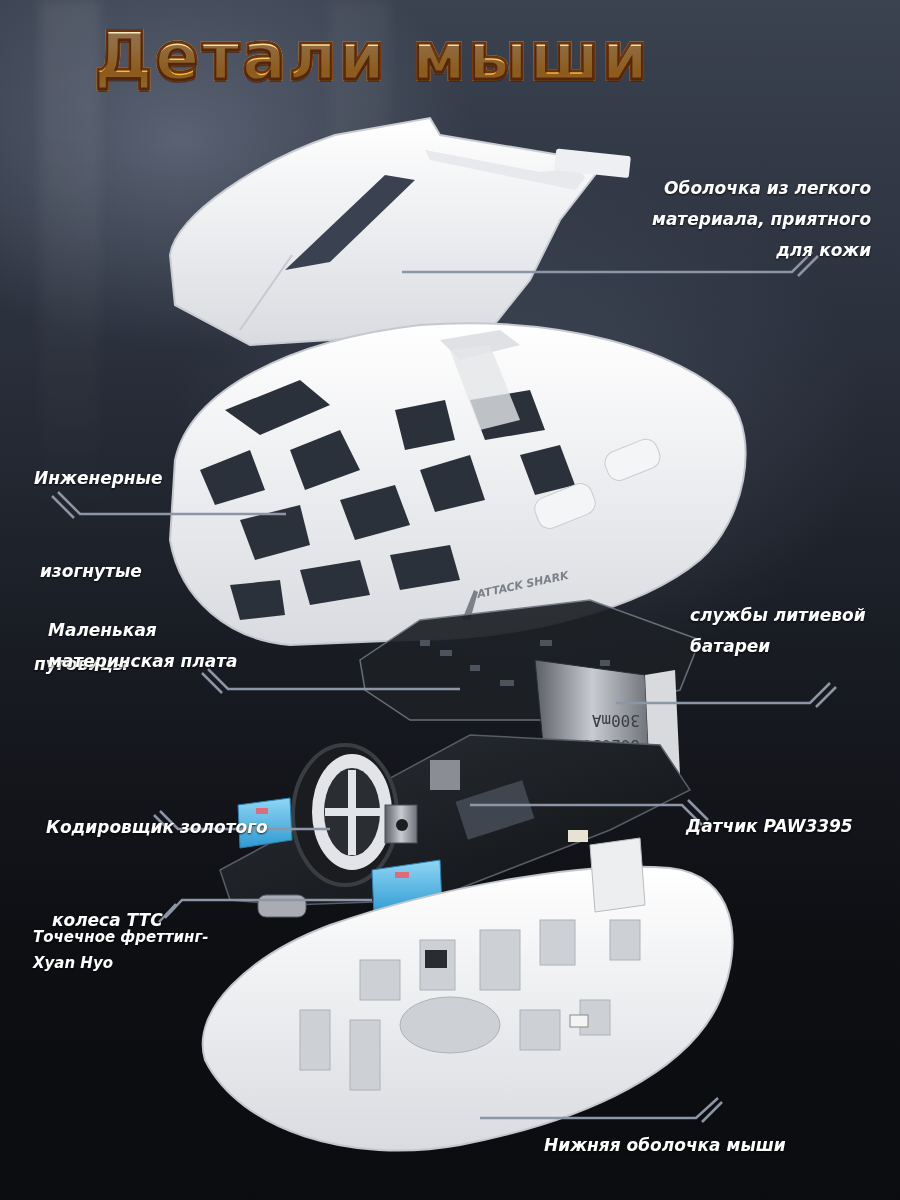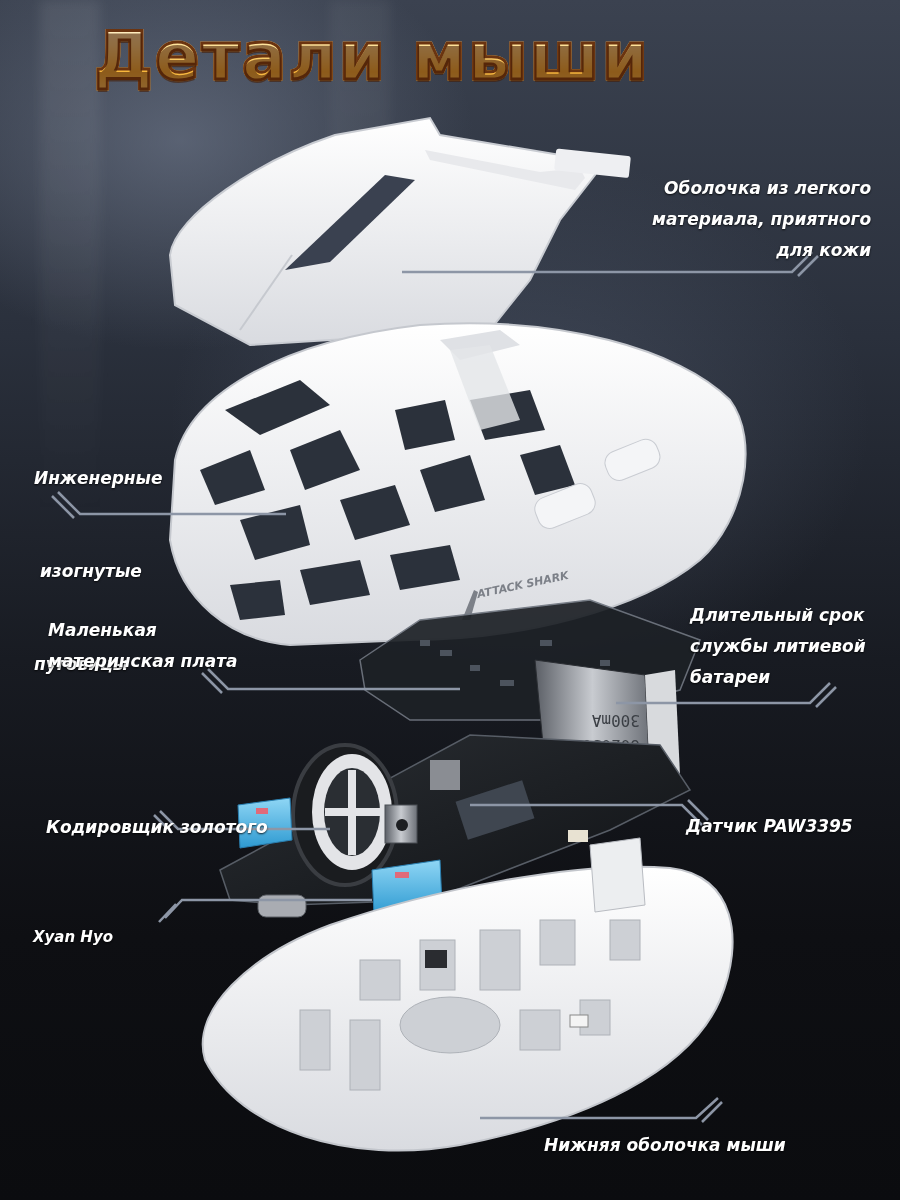--- a/index.html
+++ b/index.html
@@ -207,32 +207,33 @@
   <span class="line"> изогнутые</span>
   <span class="line">пуговицы</span>
 </div>
 
 <div class="callout" style="left:48px; top:615px;">
   <span class="line">Маленькая</span>
   <span class="line">материнская плата</span>
 </div>
 
 <div class="callout" style="left:690px; top:600px;">
-  <span class="line">Длительный срок</span>
   <span class="line">службы литиевой</span>
   <span class="line">батареи</span>
 </div>
 
 <div class="callout" style="left:46px; top:750px; white-space:pre;">
   <span class="line">Кодировщик золотого</span>
+  <span class="line"> колеса TTC</span>
 </div>
 
 <div class="callout" style="left:686px; top:811px;">
   <span class="line">Датчик PAW3395</span>
 </div>
 
 <div class="callout" style="left:33px; top:924px; font-size:15px; line-height:26px;">
+  <span class="line">Точечное фреттинг-</span>
   <span class="line">Xyan Hyo</span>
 </div>
 
 <div class="callout" style="left:544px; top:1130px;text-align:center;">
   <span class="line">Нижняя оболочка мыши</span>
 </div>
 
 </body></html>

